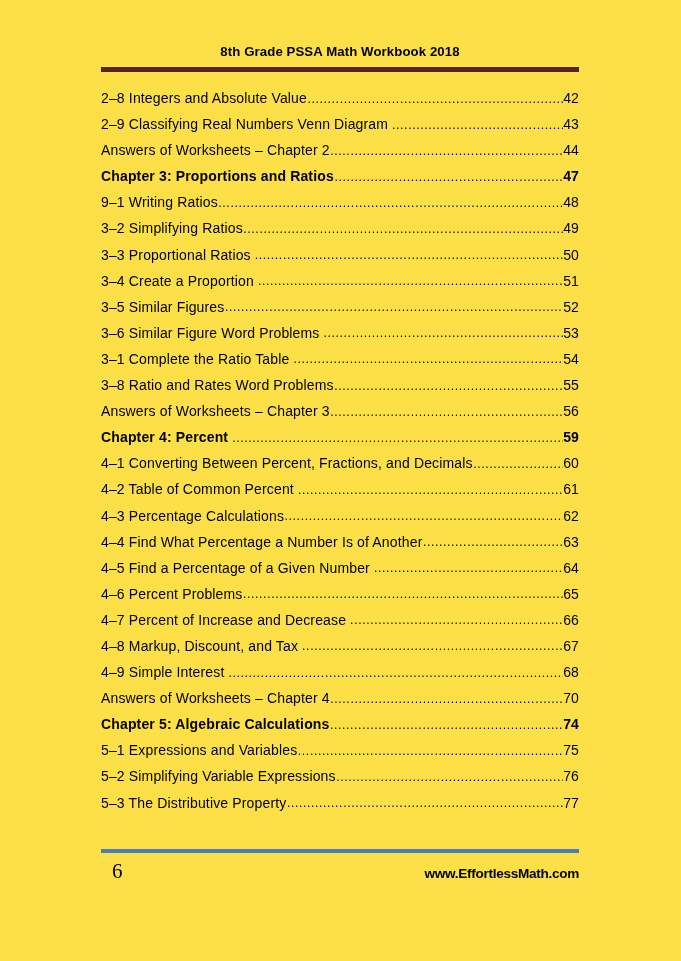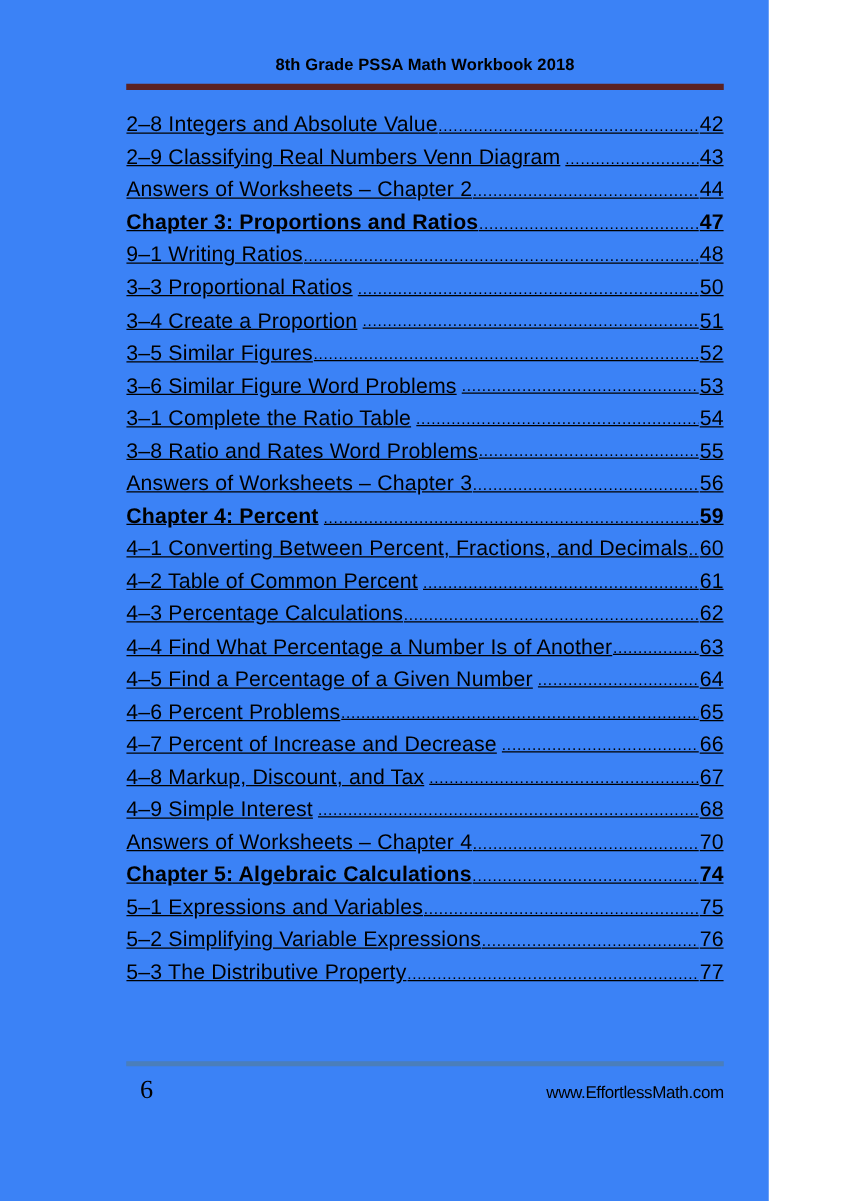--- a/index.html
+++ b/index.html
@@ -9,23 +9,23 @@
   }
   body {
     width: 681px;
     height: 961px;
     font-family: "Liberation Sans", sans-serif;
     color: #000000;
     overflow: hidden;
   }
   .page {
     position: relative;
-    width: 615px;
+    width: 681px;
     height: 961px;
-    background: #3b82f6;
+    background: #fde047;
     box-sizing: border-box;
   }
 
   
   .header {
     position: absolute;
     left: 101px;
     top: 44px;
     width: 478px;
   }
@@ -49,25 +49,24 @@
     position: absolute;
     left: 101px;
     top: 90px;
     width: 478px;
   }
   .toc-entry {
     display: flex;
     align-items: baseline;
     width: 100%;
     height: 26.1px;
-    font-size: 17px;
+    font-size: 14px;
     color: #000000;
     white-space: nowrap;
     overflow: hidden;
-    text-decoration: underline;
   }
   .toc-entry.bold .toc-title,
   .toc-entry.bold .toc-page {
     font-weight: bold;
   }
   .toc-title {
     flex: 0 0 auto;
     letter-spacing: 0.15px;
   }
   .toc-leader {
@@ -115,21 +114,21 @@
   .page-number {
     font-family: "Liberation Serif", serif;
     font-size: 21px;
     color: #000000;
     padding-left: 11px;
     line-height: 1;
   }
   .site-url {
     font-family: "Liberation Sans", sans-serif;
     font-size: 13.6px;
-    font-weight: normal;
+    font-weight: bold;
     letter-spacing: -0.3px;
     color: #000000;
     line-height: 1;
   }
 </style>
 </head>
 <body>
 
 <div class="page">
 
@@ -156,20 +155,25 @@
       </div>
       <div class="toc-entry bold">
         <span class="toc-title">Chapter 3: Proportions and Ratios</span>
         <span class="toc-leader"></span>
         <span class="toc-page">47</span>
       </div>
       <div class="toc-entry">
         <span class="toc-title">9–1 Writing Ratios</span>
         <span class="toc-leader"></span>
         <span class="toc-page">48</span>
+      </div>
+      <div class="toc-entry">
+        <span class="toc-title">3–2 Simplifying Ratios</span>
+        <span class="toc-leader"></span>
+        <span class="toc-page">49</span>
       </div>
       <div class="toc-entry gap">
         <span class="toc-title">3–3 Proportional Ratios</span>
         <span class="toc-leader"></span>
         <span class="toc-page">50</span>
       </div>
       <div class="toc-entry gap">
         <span class="toc-title">3–4 Create a Proportion</span>
         <span class="toc-leader"></span>
         <span class="toc-page">51</span>

